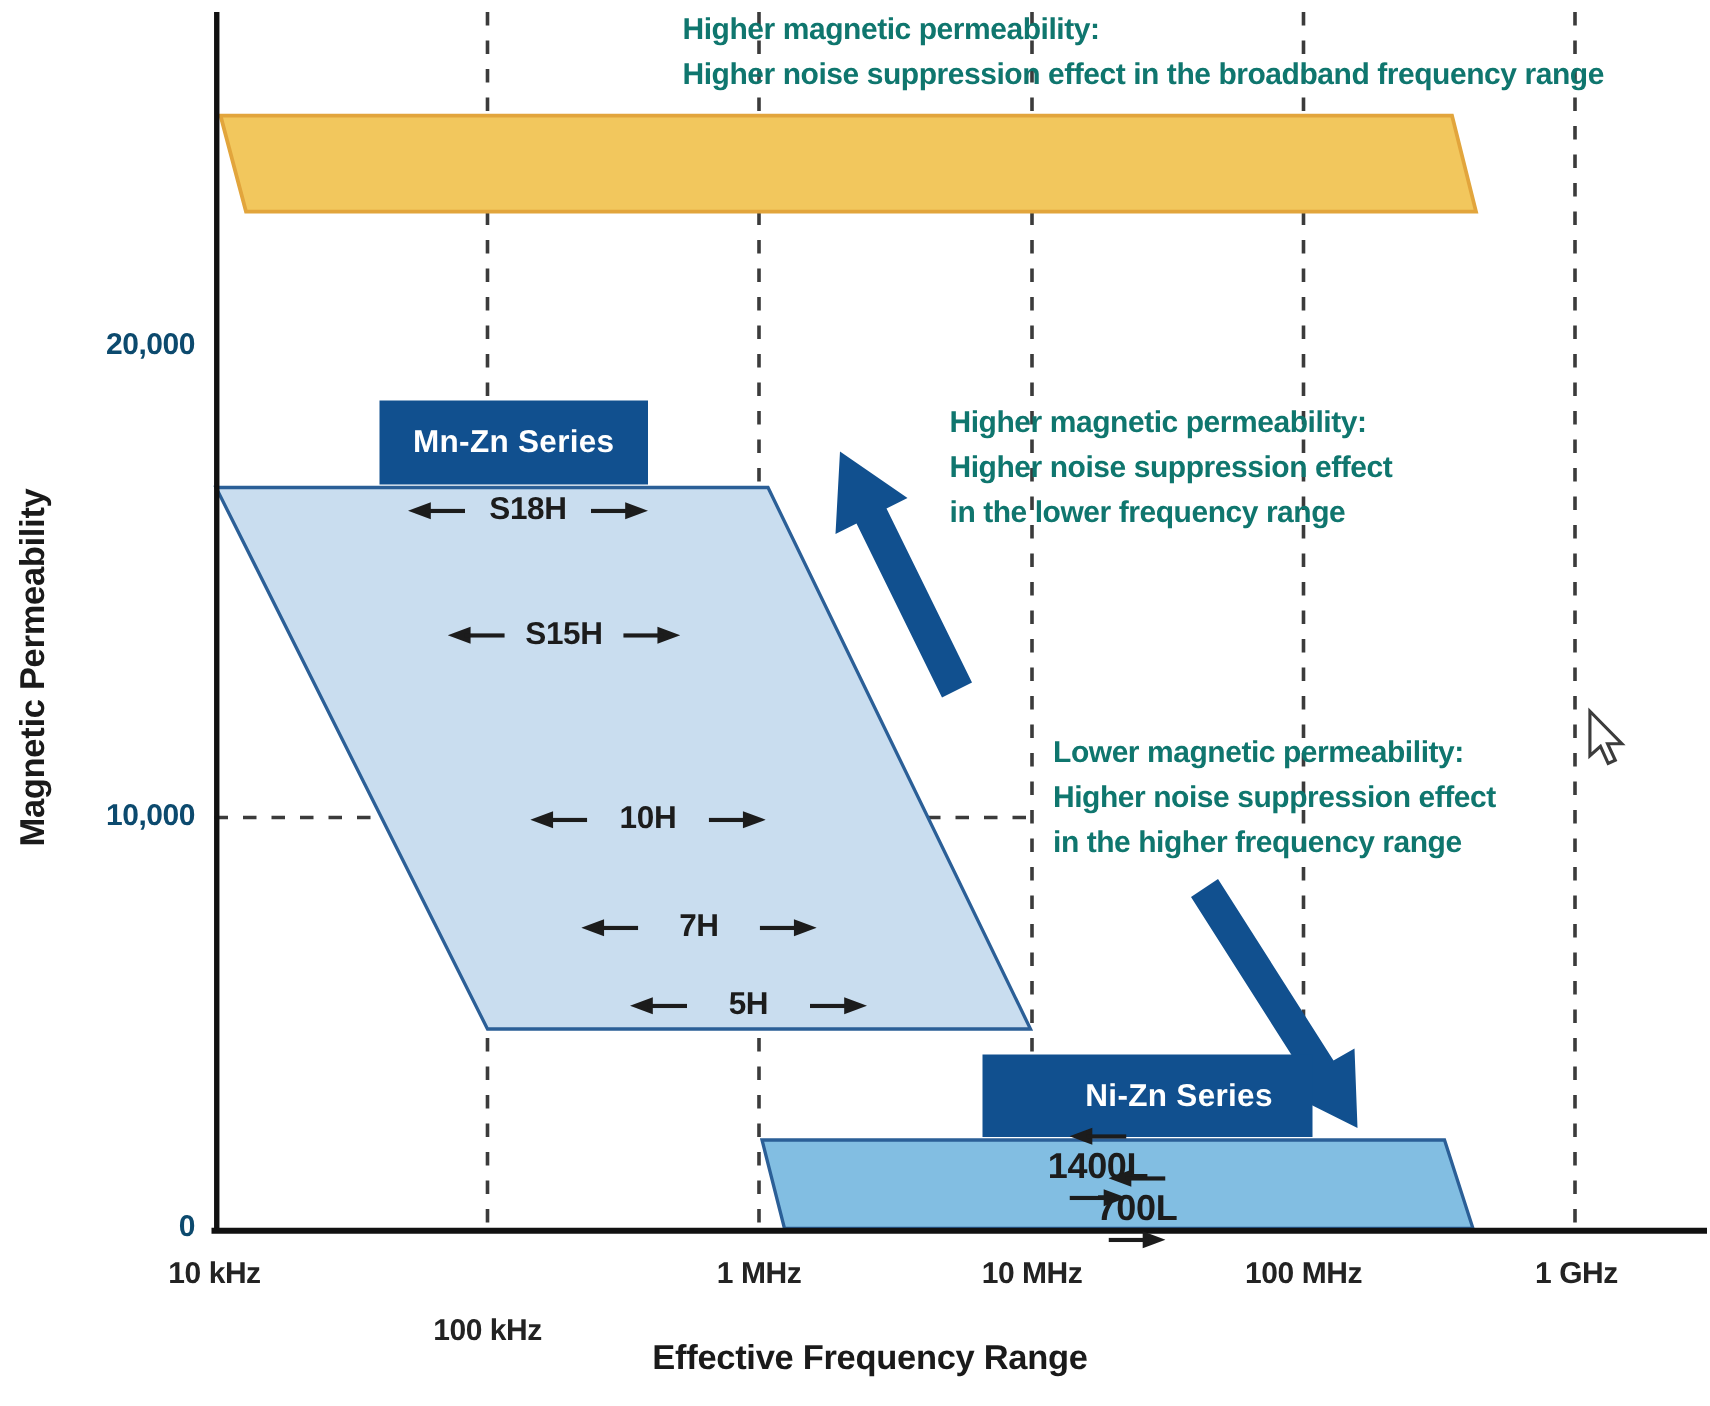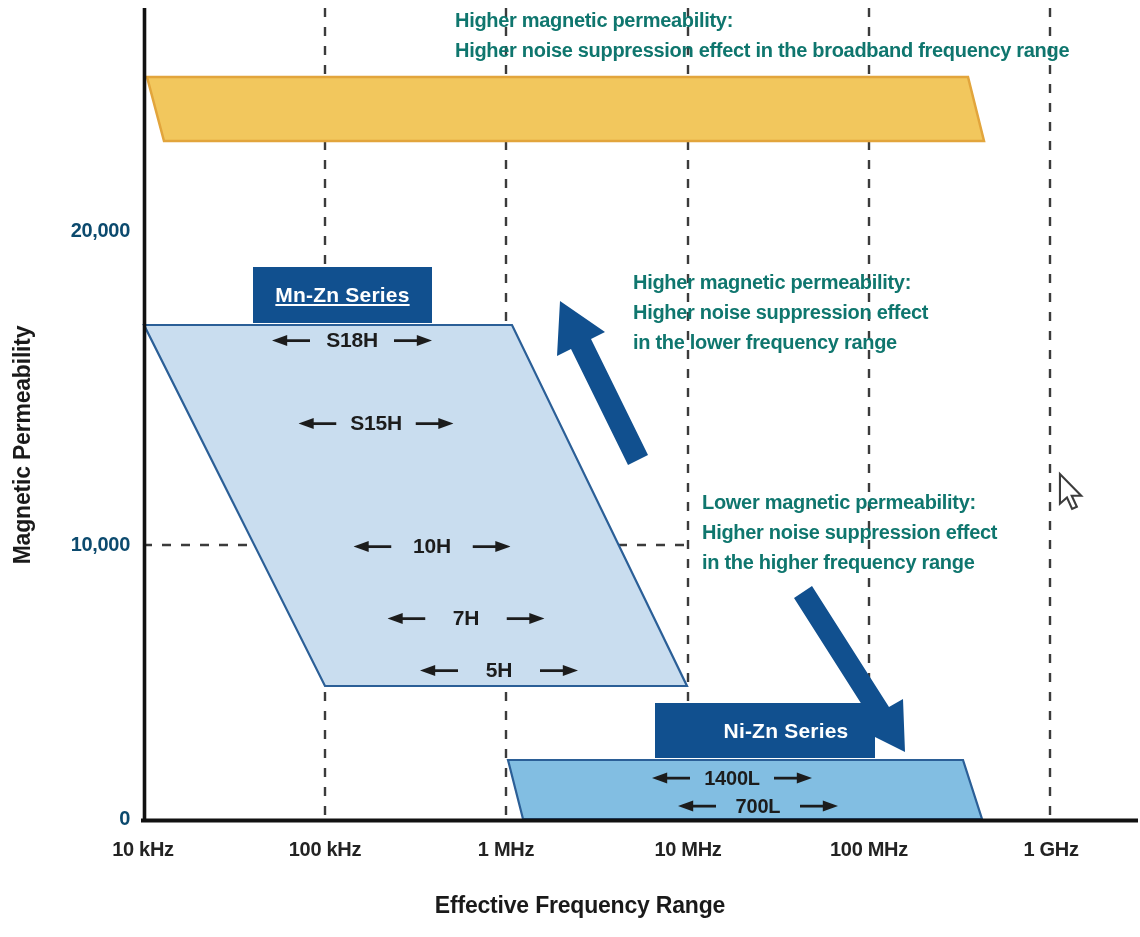--- a/index.html
+++ b/index.html
@@ -15,21 +15,21 @@
   .axis-title{position:absolute;font-size:23px;font-weight:bold;color:#1a1a1a;
               white-space:nowrap;z-index:3;letter-spacing:-0.2px;}
   .axis-title.y{transform:translate(-50%,-50%) rotate(-90deg);}
   .axis-title.x{transform:translate(-50%,-50%);}
   .series-box{position:absolute;background:#11508F;color:#ffffff;display:flex;align-items:center;
               justify-content:center;font-weight:bold;font-size:21px;z-index:4;letter-spacing:0.2px;}
   .prod{position:absolute;transform:translate(-50%,-50%);display:flex;align-items:center;
         justify-content:space-between;font-weight:bold;font-size:21px;color:#1c1c1c;
         white-space:nowrap;z-index:4;letter-spacing:-0.2px;}
   .prod span{margin:0 6px;}
-  .prod.sm{font-size:20px;}
+  .prod.sm{font-size:24px;flex-direction:column;}
   .prod.nano{font-size:23px;}
   .arr{width:38px;height:13px;fill:#1c1c1c;flex:0 0 auto;}
   .arr-lg{width:48px;height:14px;}
 </style>
 </head>
 <body>
 
 <div class="stage">
 
   <svg class="layer" width="1140" height="937" viewBox="0 0 1140 937">
@@ -58,42 +58,42 @@
   </svg>
 
   <div class="axis-title y" style="left:22px;top:445px;">Magnetic Permeability</div>
   <div class="axis-title x" style="left:580px;top:905px;">Effective Frequency Range</div>
 
   <div class="tick-y" style="left:0;top:219px;">20,000</div>
   <div class="tick-y" style="left:0;top:533px;">10,000</div>
   <div class="tick-y" style="left:0;top:807px;">0</div>
 
   <div class="tick-x" style="left:73px;top:838px;">10 kHz</div>
-  <div class="tick-x" style="left:255px;top:838px;">100 kHz</div>
+  <div class="tick-x" style="left:255px;top:876px;">100 kHz</div>
   <div class="tick-x" style="left:436px;top:838px;">1 MHz</div>
   <div class="tick-x" style="left:618px;top:838px;">10 MHz</div>
   <div class="tick-x" style="left:799px;top:838px;">100 MHz</div>
   <div class="tick-x" style="left:981px;top:838px;">1 GHz</div>
 
   <div class="annot" style="left:455px;top:5px;">
     <div>Higher magnetic permeability:</div>
     <div>Higher noise suppression effect in the broadband frequency range</div>
   </div>
   <div class="annot" style="left:633px;top:267px;">
     <div>Higher magnetic permeability:</div>
     <div>Higher noise suppression effect</div>
     <div>in the lower frequency range</div>
   </div>
   <div class="annot" style="left:702px;top:487px;">
     <div>Lower magnetic permeability:</div>
     <div>Higher noise suppression effect</div>
     <div>in the higher frequency range</div>
   </div>
 
-  <div class="series-box" style="left:253px;top:267px;width:179px;height:56px;text-decoration:underline;">
+  <div class="series-box" style="left:253px;top:267px;width:179px;height:56px;">
     <span>Mn-Zn Series</span>
   </div>
   <div class="series-box" style="left:655px;top:703px;width:178px;height:55px;padding-left:42px;">
     <span>Ni-Zn Series</span>
   </div>
 
 
   <div class="prod" style="left:352px;top:340px;width:160px;">
     <svg class="arr" viewBox="0 0 40 13">
       <polygon points="0,6.5 16,0.6 16,12.4"></polygon>

